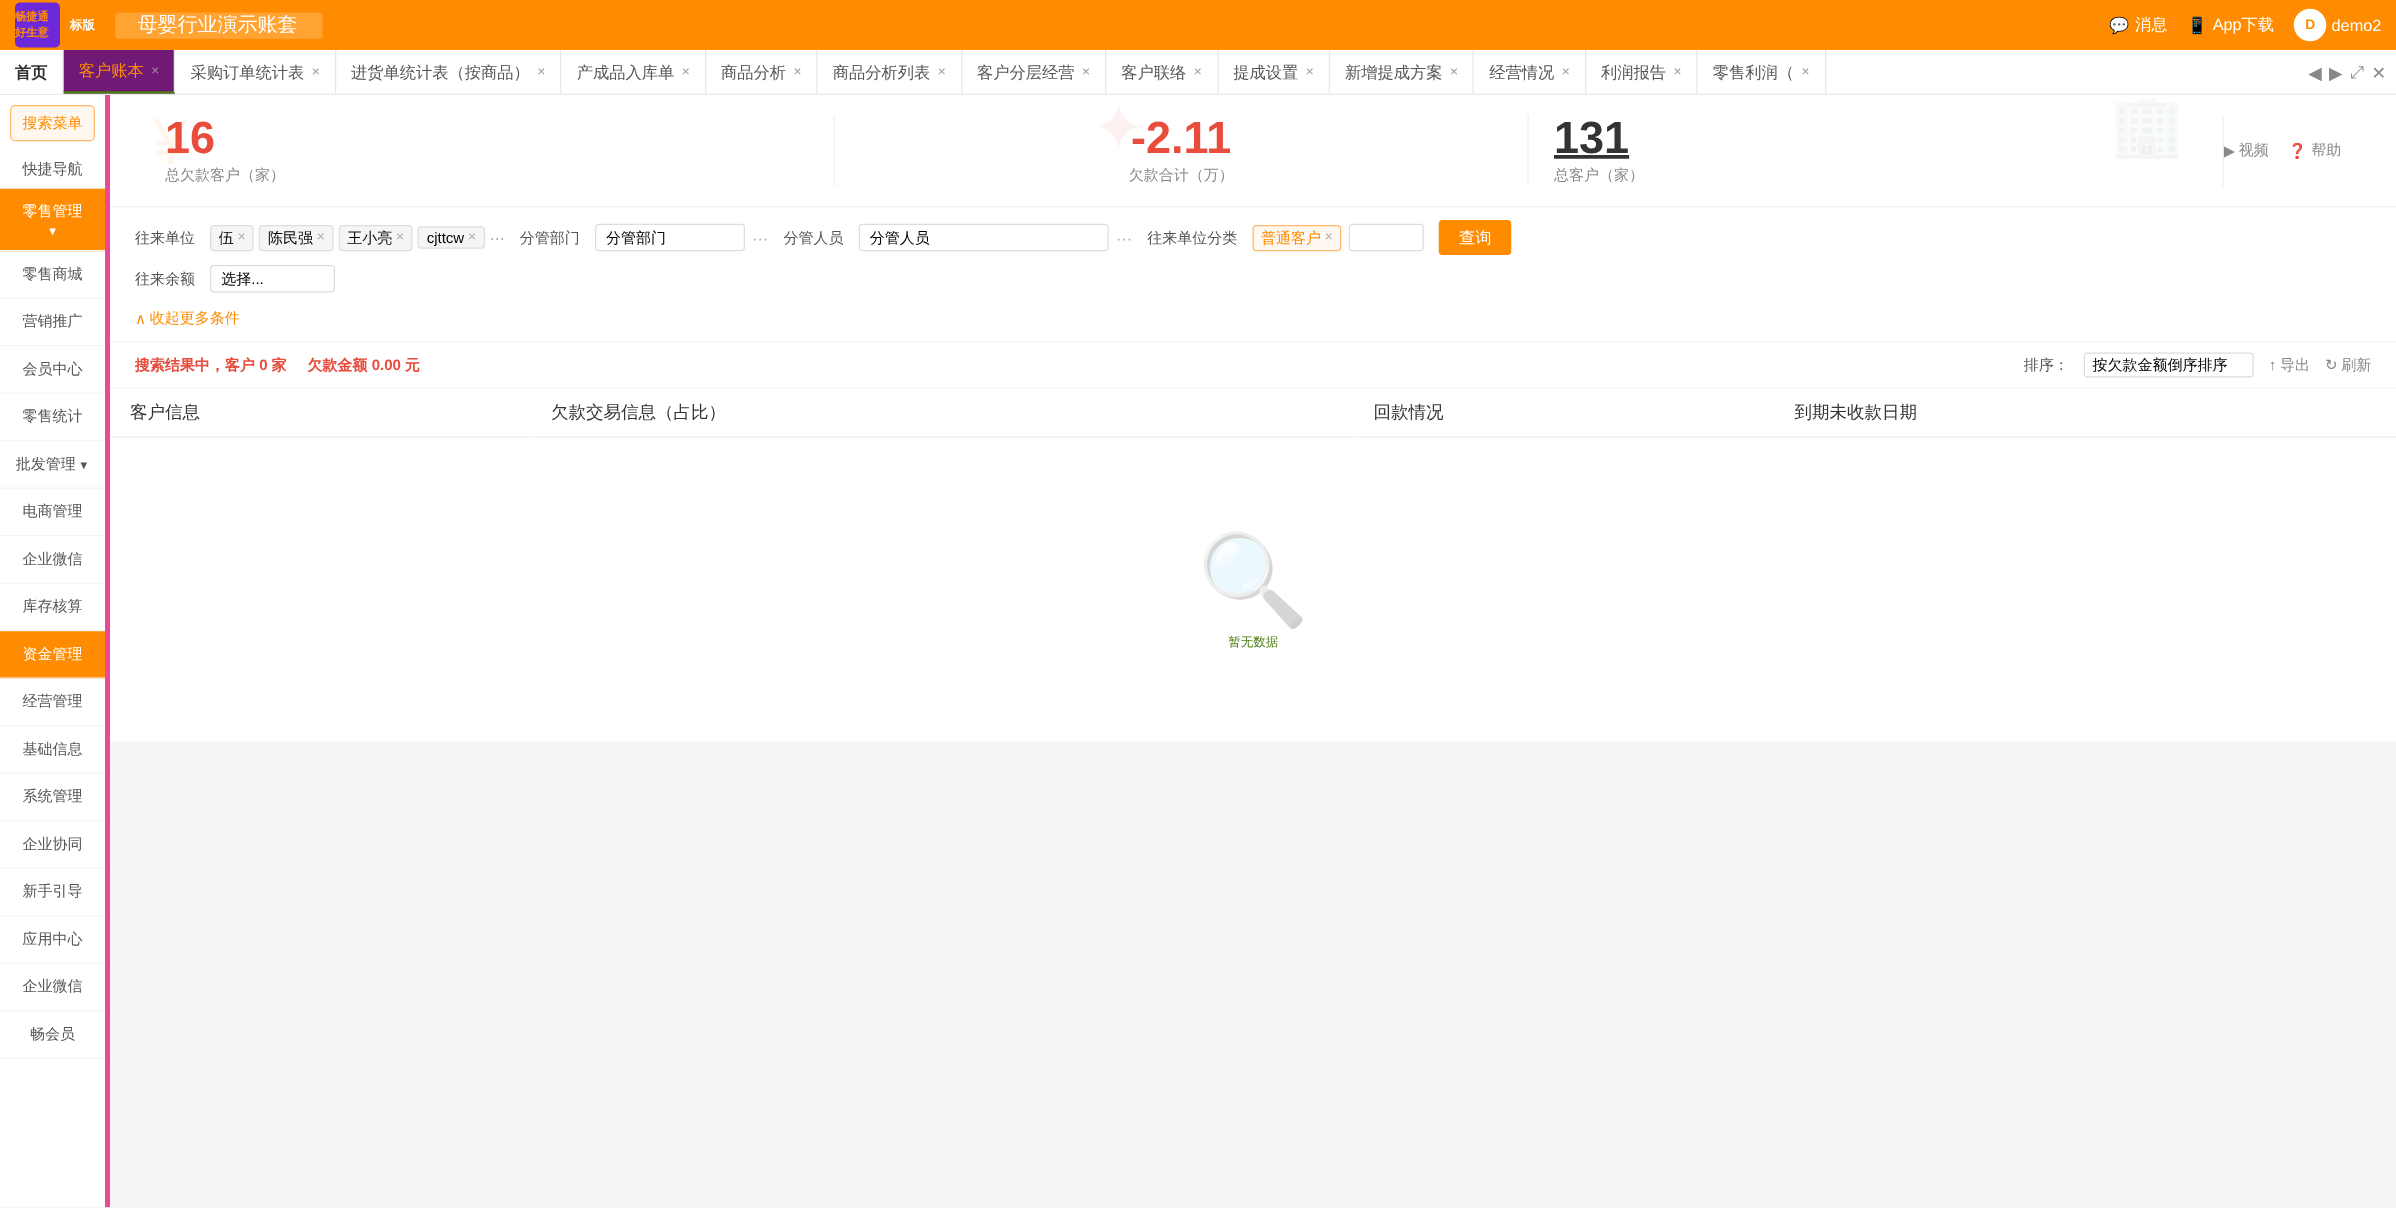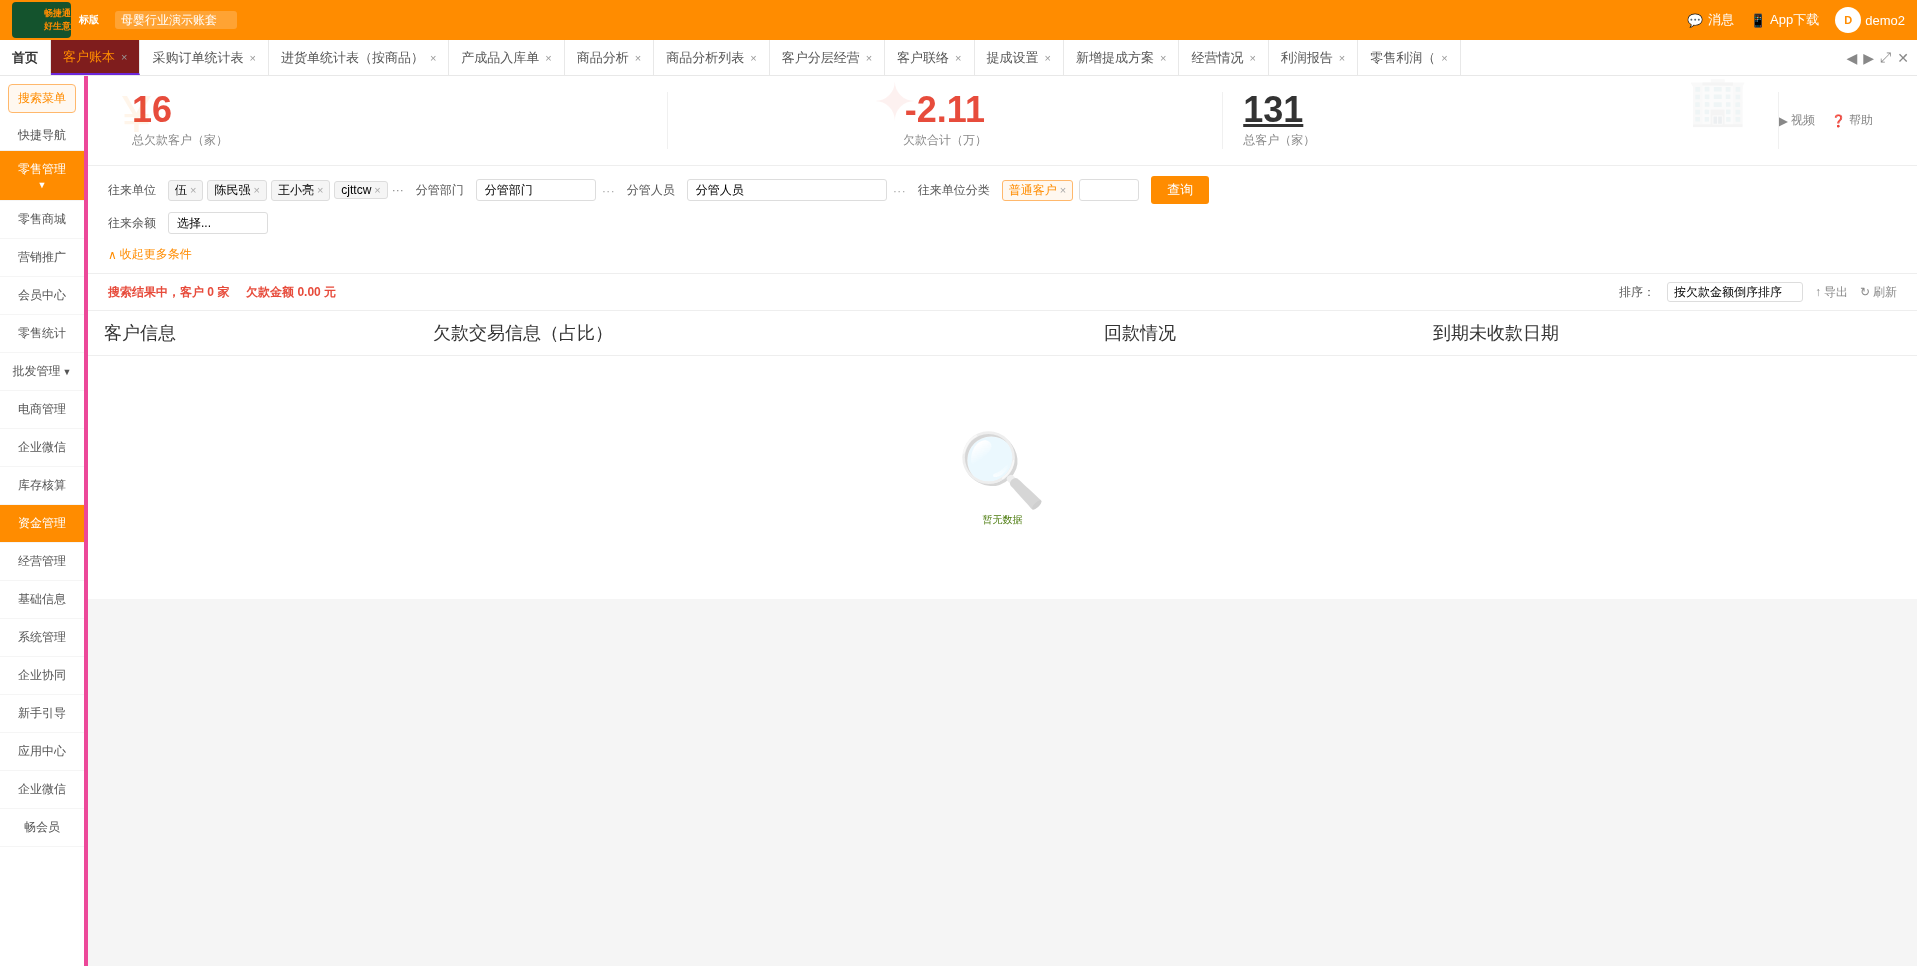--- a/index.html
+++ b/index.html
@@ -1,31 +1,31 @@
 <!DOCTYPE html>
 <html><head>
   <meta charset="utf-8">
   <style>
     * { box-sizing: border-box; margin: 0; padding: 0; }
     body { font-family: "Microsoft YaHei", Arial, sans-serif; font-size: 13px; background: #f5f5f5; display: flex; flex-direction: column; height: 100vh; overflow: hidden; }
 
     
     .topbar { height: 40px; background: #ff8c00; display: flex; align-items: center; padding: 0 12px; justify-content: space-between; flex-shrink: 0; }
     .topbar-left { display: flex; align-items: center; gap: 8px; }
-    .topbar-logo { width: 59px; height: 36px; background: #14532d; border-radius: 4px; display: flex; align-items: center; justify-content: flex-end; color: #ff8c00; font-weight: bold; font-size: 10px; }
-    .topbar-select { background: rgba(255,255,255,0.2); border: none; color: #fff; padding: 2px 20px 2px 6px; border-radius: 3px; font-size: 12px; cursor: pointer; appearance: none; }
+    .topbar-logo { width: 36px; height: 36px; background: #6d28d9; border-radius: 4px; display: flex; align-items: center; justify-content: flex-start; color: #ff8c00; font-weight: bold; font-size: 10px; }
+    .topbar-select { background: rgba(255,255,255,0.2); border: none; color: #fff; padding: 2px 20px 2px 18px; border-radius: 3px; font-size: 16px; cursor: pointer; appearance: none; }
     .topbar-right { display: flex; align-items: center; gap: 16px; color: #fff; font-size: 13px; }
     .topbar-right-item { display: flex; align-items: center; gap: 4px; cursor: pointer; }
     .avatar { width: 26px; height: 26px; border-radius: 50%; background: #fff; display: flex; align-items: center; justify-content: center; color: #ff8c00; font-size: 11px; font-weight: bold; }
 
     
     .nav-tabs { height: 36px; background: #fff; display: flex; align-items: stretch; border-bottom: 1px solid #e8e8e8; flex-shrink: 0; overflow: hidden; }
     .nav-tab { padding: 0 12px; display: flex; align-items: center; gap: 4px; cursor: pointer; white-space: nowrap; font-size: 13px; color: #555; border-right: 1px solid #e8e8e8; position: relative; flex-shrink: 0; }
     .nav-tab.home { background: #fff; color: #333; font-weight: 700; }
-    .nav-tab.active { background: #7f1d1d; color: #ff8c00; border-bottom: 2px solid #6d28d9; }
+    .nav-tab.active { background: #701a75; color: #ff8c00; border-bottom: 2px solid #4d7c0f; }
     .nav-tab .close-x { font-size: 11px; color: #999; cursor: pointer; margin-left: 2px; }
     .nav-tabs-end { display: flex; align-items: center; margin-left: auto; padding: 0 8px; gap: 6px; color: #888; }
     .nav-tabs-end span { cursor: pointer; font-size: 14px; }
 
     
     .main-layout { display: flex; flex: 1; overflow: hidden; }
     .sidebar { width: 88px; background: #fff; border-right: 4px solid #ec4899; display: flex; flex-direction: column; flex-shrink: 0; overflow-y: auto; }
     .sidebar-search { padding: 8px; text-align: center; }
     .sidebar-search-btn { width: 100%; padding: 5px; background: #fff8f0; border: 1px solid #ffb86c; border-radius: 4px; color: #ff8c00; font-size: 12px; cursor: pointer; }
     .sidebar-nav-btn { padding: 6px; text-align: center; color: #555; font-size: 12px; cursor: pointer; border-bottom: 1px solid #f0f0f0; }
@@ -59,21 +59,21 @@
     
     .results-bar { padding: 8px 20px; background: #fff; display: flex; align-items: center; justify-content: space-between; border-bottom: 1px solid #eee; gap: 46px; }
     .results-info { font-size: 12px; color: #555; }
     .results-info span { color: #e74c3c; font-weight: bold; }
     .results-actions { display: flex; align-items: center; gap: 12px; font-size: 12px; color: #555; }
     .results-actions .sort-select { border: 1px solid #ddd; border-radius: 3px; padding: 2px 20px 2px 6px; font-size: 12px; background: #fff; cursor: pointer; appearance: none; }
     .results-actions .action-btn { cursor: pointer; display: flex; align-items: center; gap: 3px; color: #888; }
 
     
     .data-table { width: 100%; background: #fff; border-collapse: collapse; }
-    .data-table th { padding: 10px 16px; text-align: left; font-size: 18px; color: #333; font-weight: 500; border-bottom: 1px solid #eee; background: #fff; }
+    .data-table th { padding: 10px 16px; text-align: left; font-size: 14px; color: #333; font-weight: 500; border-bottom: 1px solid #eee; background: #fff; }
     .data-table td { padding: 12px 16px; font-size: 13px; color: #555; border-bottom: 1px solid #f5f5f5; }
     .empty-state { text-align: center; padding: 60px 20px; }
     .empty-text { font-size: 10px; color: #4d7c0f; }
 
     .tag-orange { background: #fff8f0; border-color: #ffb86c; color: #ff8c00; }
   </style>
 </head>
 <body>
 
 <div class="topbar">

